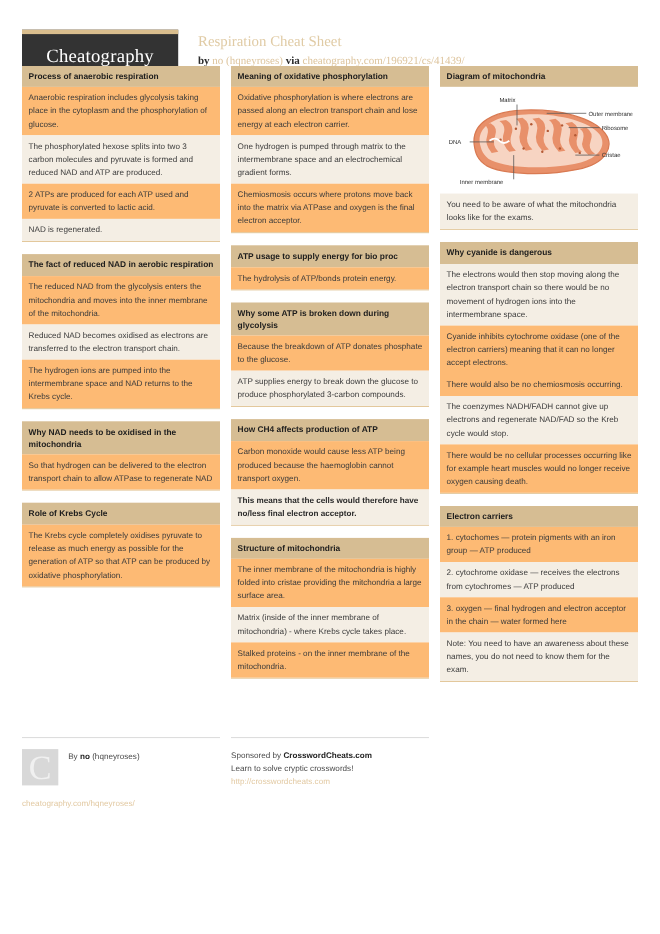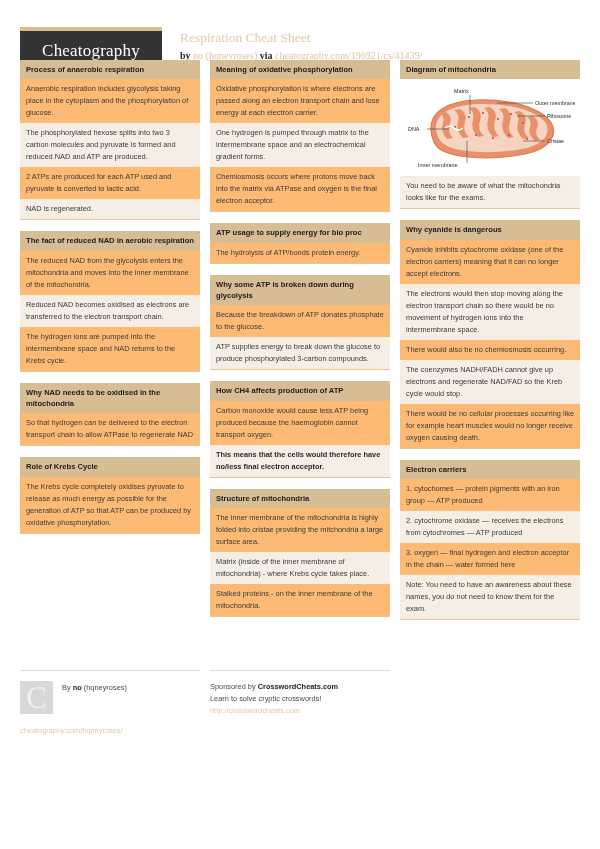--- a/index.html
+++ b/index.html
@@ -279,22 +279,22 @@
               <text x="3" y="48">DNA</text>
               <text x="13" y="84">Inner membrane</text>
             </g>
           </svg>
         </div>
         <div class="row even">You need to be aware of what the mitochondria looks like for the exams.</div>
       </div>
 
       <div class="card">
         <div class="card-header">Why cyanide is dangerous</div>
+        <div class="row even">The electrons would then stop moving along the electron transport chain so there would be no movement of hydrogen ions into the intermembrane space.</div>
         <div class="row odd">Cyanide inhibits cytochrome oxidase (one of the electron carriers) meaning that it can no longer accept electrons.</div>
-        <div class="row even">The electrons would then stop moving along the electron transport chain so there would be no movement of hydrogen ions into the intermembrane space.</div>
         <div class="row odd">There would also be no chemiosmosis occurring.</div>
         <div class="row even">The coenzymes NADH/FADH cannot give up electrons and regenerate NAD/FAD so the Kreb cycle would stop.</div>
         <div class="row odd">There would be no cellular processes occurring like for example heart muscles would no longer receive oxygen causing death.</div>
       </div>
 
       <div class="card">
         <div class="card-header">Electron carriers</div>
         <div class="row odd">1. cytochomes — protein pigments with an iron group — ATP produced</div>
         <div class="row even">2. cytochrome oxidase — receives the electrons from cytochromes — ATP produced</div>
         <div class="row odd">3. oxygen — final hydrogen and electron acceptor in the chain — water formed here</div>

